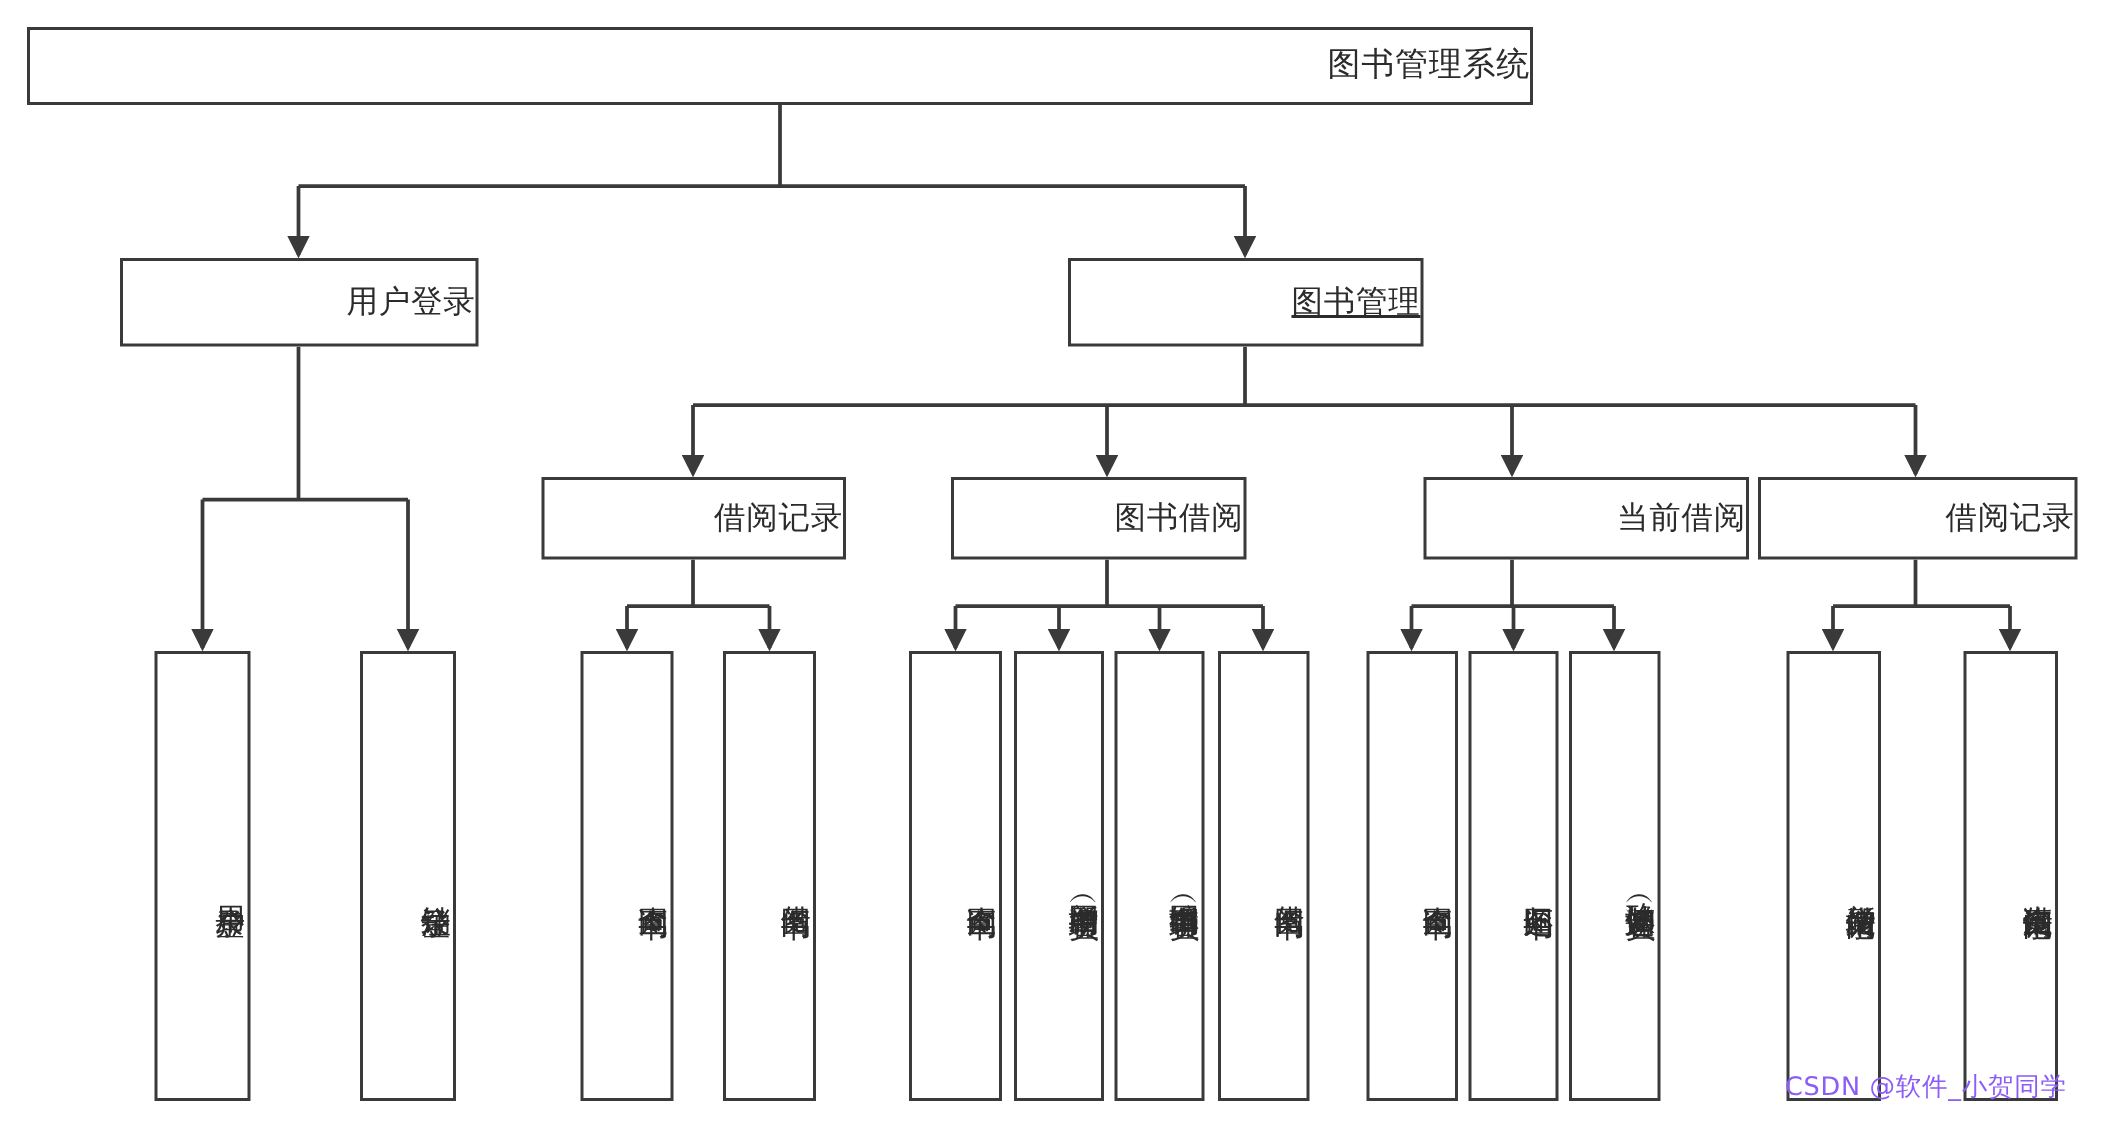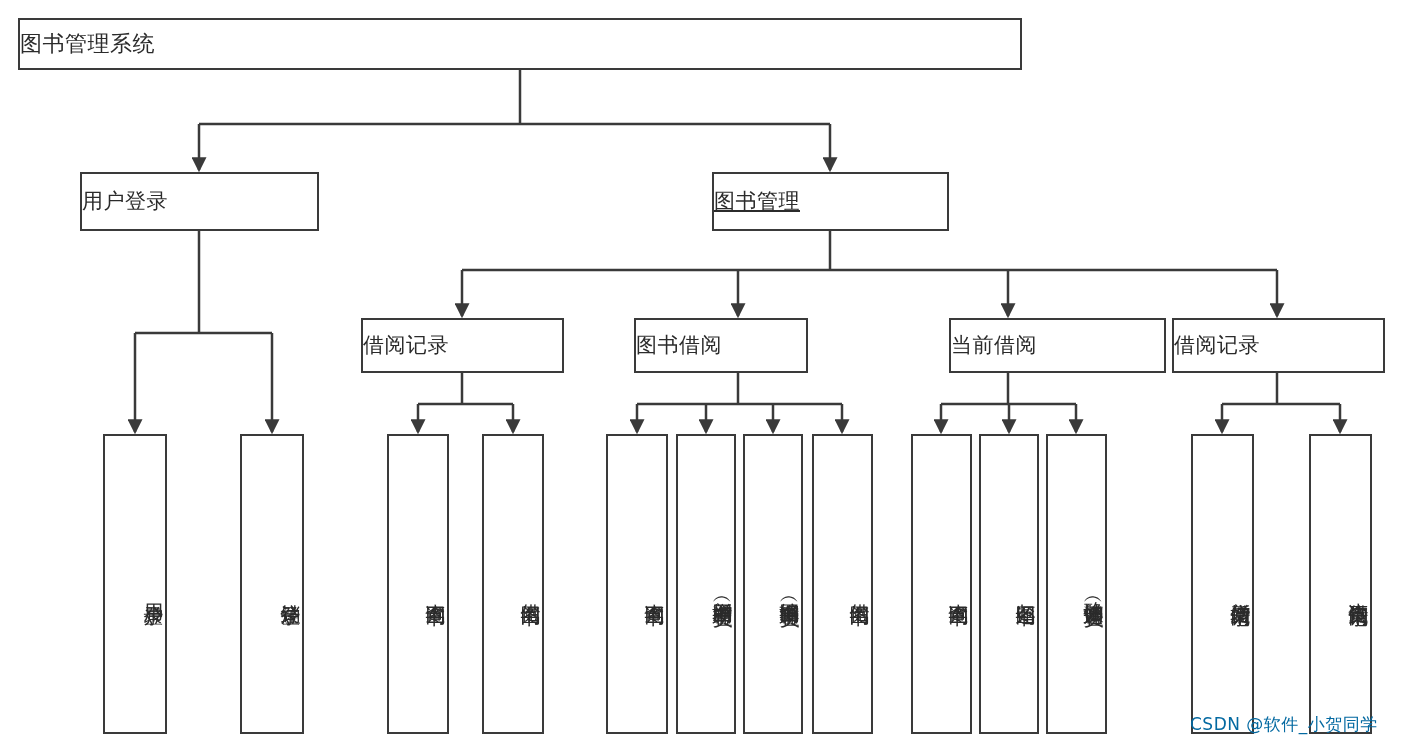--- a/index.html
+++ b/index.html
@@ -27,21 +27,21 @@
     pointer-events: none;
   }
   .node {
     position: absolute;
     box-sizing: border-box;
     border: 2.5px solid #3a3a3a;
     background: #ffffff;
     color: #2b2b2b;
     display: flex;
     align-items: center;
-    justify-content: flex-start;
+    justify-content: flex-end;
     text-align: center;
     line-height: 1.16;
   }
   .node.horiz {
     font-size: 21px;
     letter-spacing: 0.5px;
   }
   .node.root {
     font-size: 22px;
   }
@@ -55,21 +55,21 @@
     padding-top: 12px;
   }
   .node.vert .vtext {
     writing-mode: vertical-rl;
     text-orientation: upright;
     white-space: nowrap;
   }
   .watermark {
     position: absolute;
     font-size: 17px;
-    color: #0369a1;
+    color: #8b5cf6;
     white-space: nowrap;
     letter-spacing: 0.5px;
     user-select: none;
   }
 </style>
 </head>
 <body>
 
 <div id="canvas">
 
@@ -130,21 +130,21 @@
   <div class="node horiz" style="left:80px; top:172px; width:239px; height:59px;">
     <span>用户登录</span>
   </div>
   <div class="node horiz" style="left:712px; top:172px; width:237px; height:59px;text-decoration:underline;">
     <span>图书管理</span>
   </div>
 
   <div class="node horiz" style="left:361px; top:318px; width:203px; height:55px;">
     <span>借阅记录</span>
   </div>
-  <div class="node horiz" style="left:634px; top:318px; width:174px; height:55px;">
+  <div class="node horiz" style="left:634px; top:318px; width:197px; height:55px;">
     <span>图书借阅</span>
   </div>
   <div class="node horiz" style="left:901px; top:318px; width:217px; height:55px;margin-left:48px;">
     <span>当前借阅</span>
   </div>
   <div class="node horiz" style="left:1172px; top:318px; width:213px; height:55px;">
     <span>借阅记录</span>
   </div>
 
   <div class="node vert" style="left:103px; top:434px; width:64px; height:300px;">

